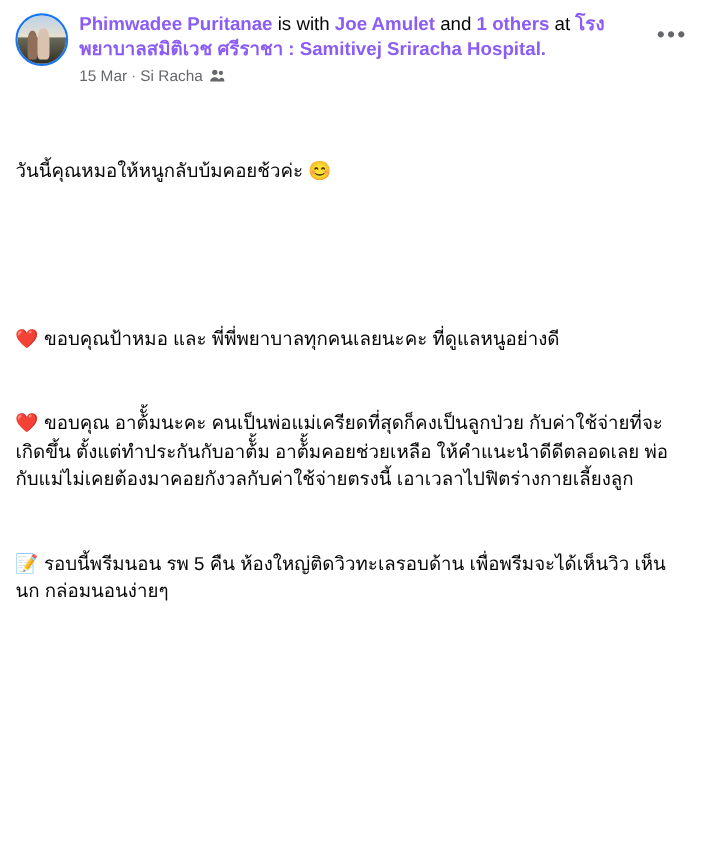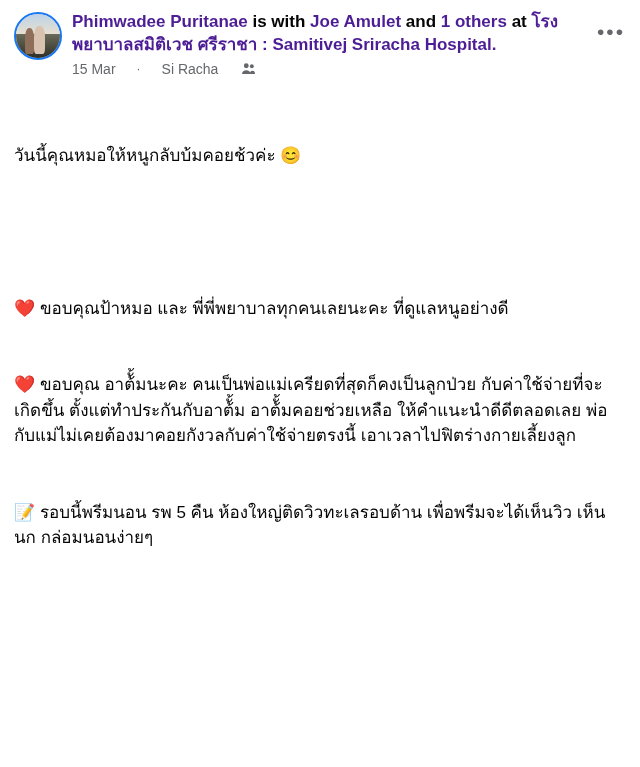--- a/index.html
+++ b/index.html
@@ -65,32 +65,32 @@
   }
   .header-text {
     flex: 1 1 auto;
     padding-right: 40px;
     line-height: 1.34;
     font-size: 17px;
     padding-top: 1px;
   }
   .name {
     font-weight: bold;
-    color: #4c1d95;
+    color: #8b5cf6;
   }
   .plain {
-    font-weight: bold;
+    font-weight: normal;
   }
   .meta {
     margin-top: 3px;
     font-size: 14px;
     color: #65676b;
     display: flex;
     align-items: center;
-    gap: 21px;
+    gap: 4px;
   }
   .meta .dot {
     font-size: 12px;
     line-height: 1;
   }
   .audience-icon {
     display: inline-flex;
     align-items: center;
     margin-left: 2px;
   }

